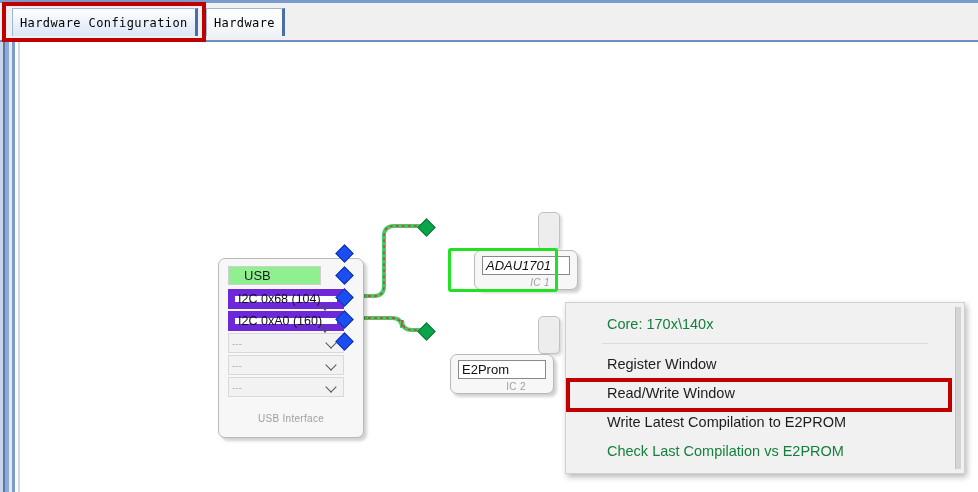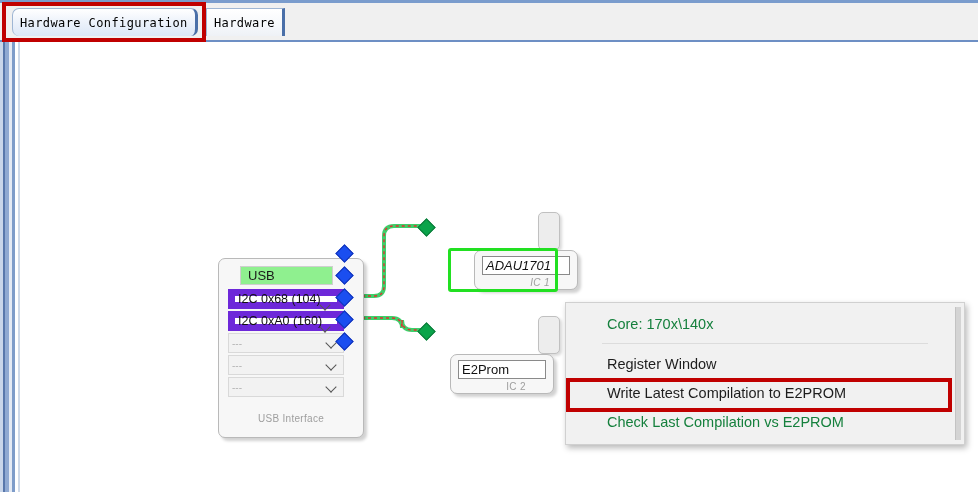--- a/index.html
+++ b/index.html
@@ -46,21 +46,20 @@
     color: #000000;
     display: flex;
     align-items: center;
     padding: 0 7px;
     white-space: nowrap;
     letter-spacing: 0.4px;
   }
   .tab.active {
     left: 12px;
     border-right: 3px solid #4a6fa8;
-    border-radius: 7px;
   }
   .tab.inactive {
     left: 206px;
     border-right: 3px solid #4a6fa8;
     background: linear-gradient(to bottom,#ffffff 0%,#f6f8fb 60%,#eef1f6 100%);
   }
   .tabbar-rightfill {
     position: absolute;
     left: 292px; top: 6px;
     width: 686px; height: 34px;
@@ -118,22 +117,21 @@
     position: absolute;
     left: 9px; top: 7px;
     width: 93px; height: 19px;
     background: #8ff08f;
     border: 1px solid #cfcfcf;
     box-sizing: border-box;
     font-size: 13px;
     color: #1a1a1a;
     display: flex;
     align-items: center;
-    padding-left: 7px;
-    margin-left: 12px;
+    padding-left: 15px;
   }
   .usb-row {
     position: absolute;
     left: 9px;
     width: 116px; height: 20px;
     box-sizing: border-box;
     background: #ffffff;
     border: 7px solid #6d28d9;
     display: flex;
     align-items: center;
@@ -380,20 +378,23 @@
         <span>Core: 170x\140x</span>
       </div>
 
 
       <div class="menu-sep"></div>
 
       <div class="menu-item">
         <span>Register Window</span>
       </div>
 
+      <div class="menu-item">
+        <span>Read/Write Window</span>
+      </div>
 
       <div class="menu-item">
         <span>Write Latest Compilation to E2PROM</span>
       </div>
 
       <div class="menu-item disabled">
         <span>Check Last Compilation vs E2PROM</span>
       </div>
 
     </div>

